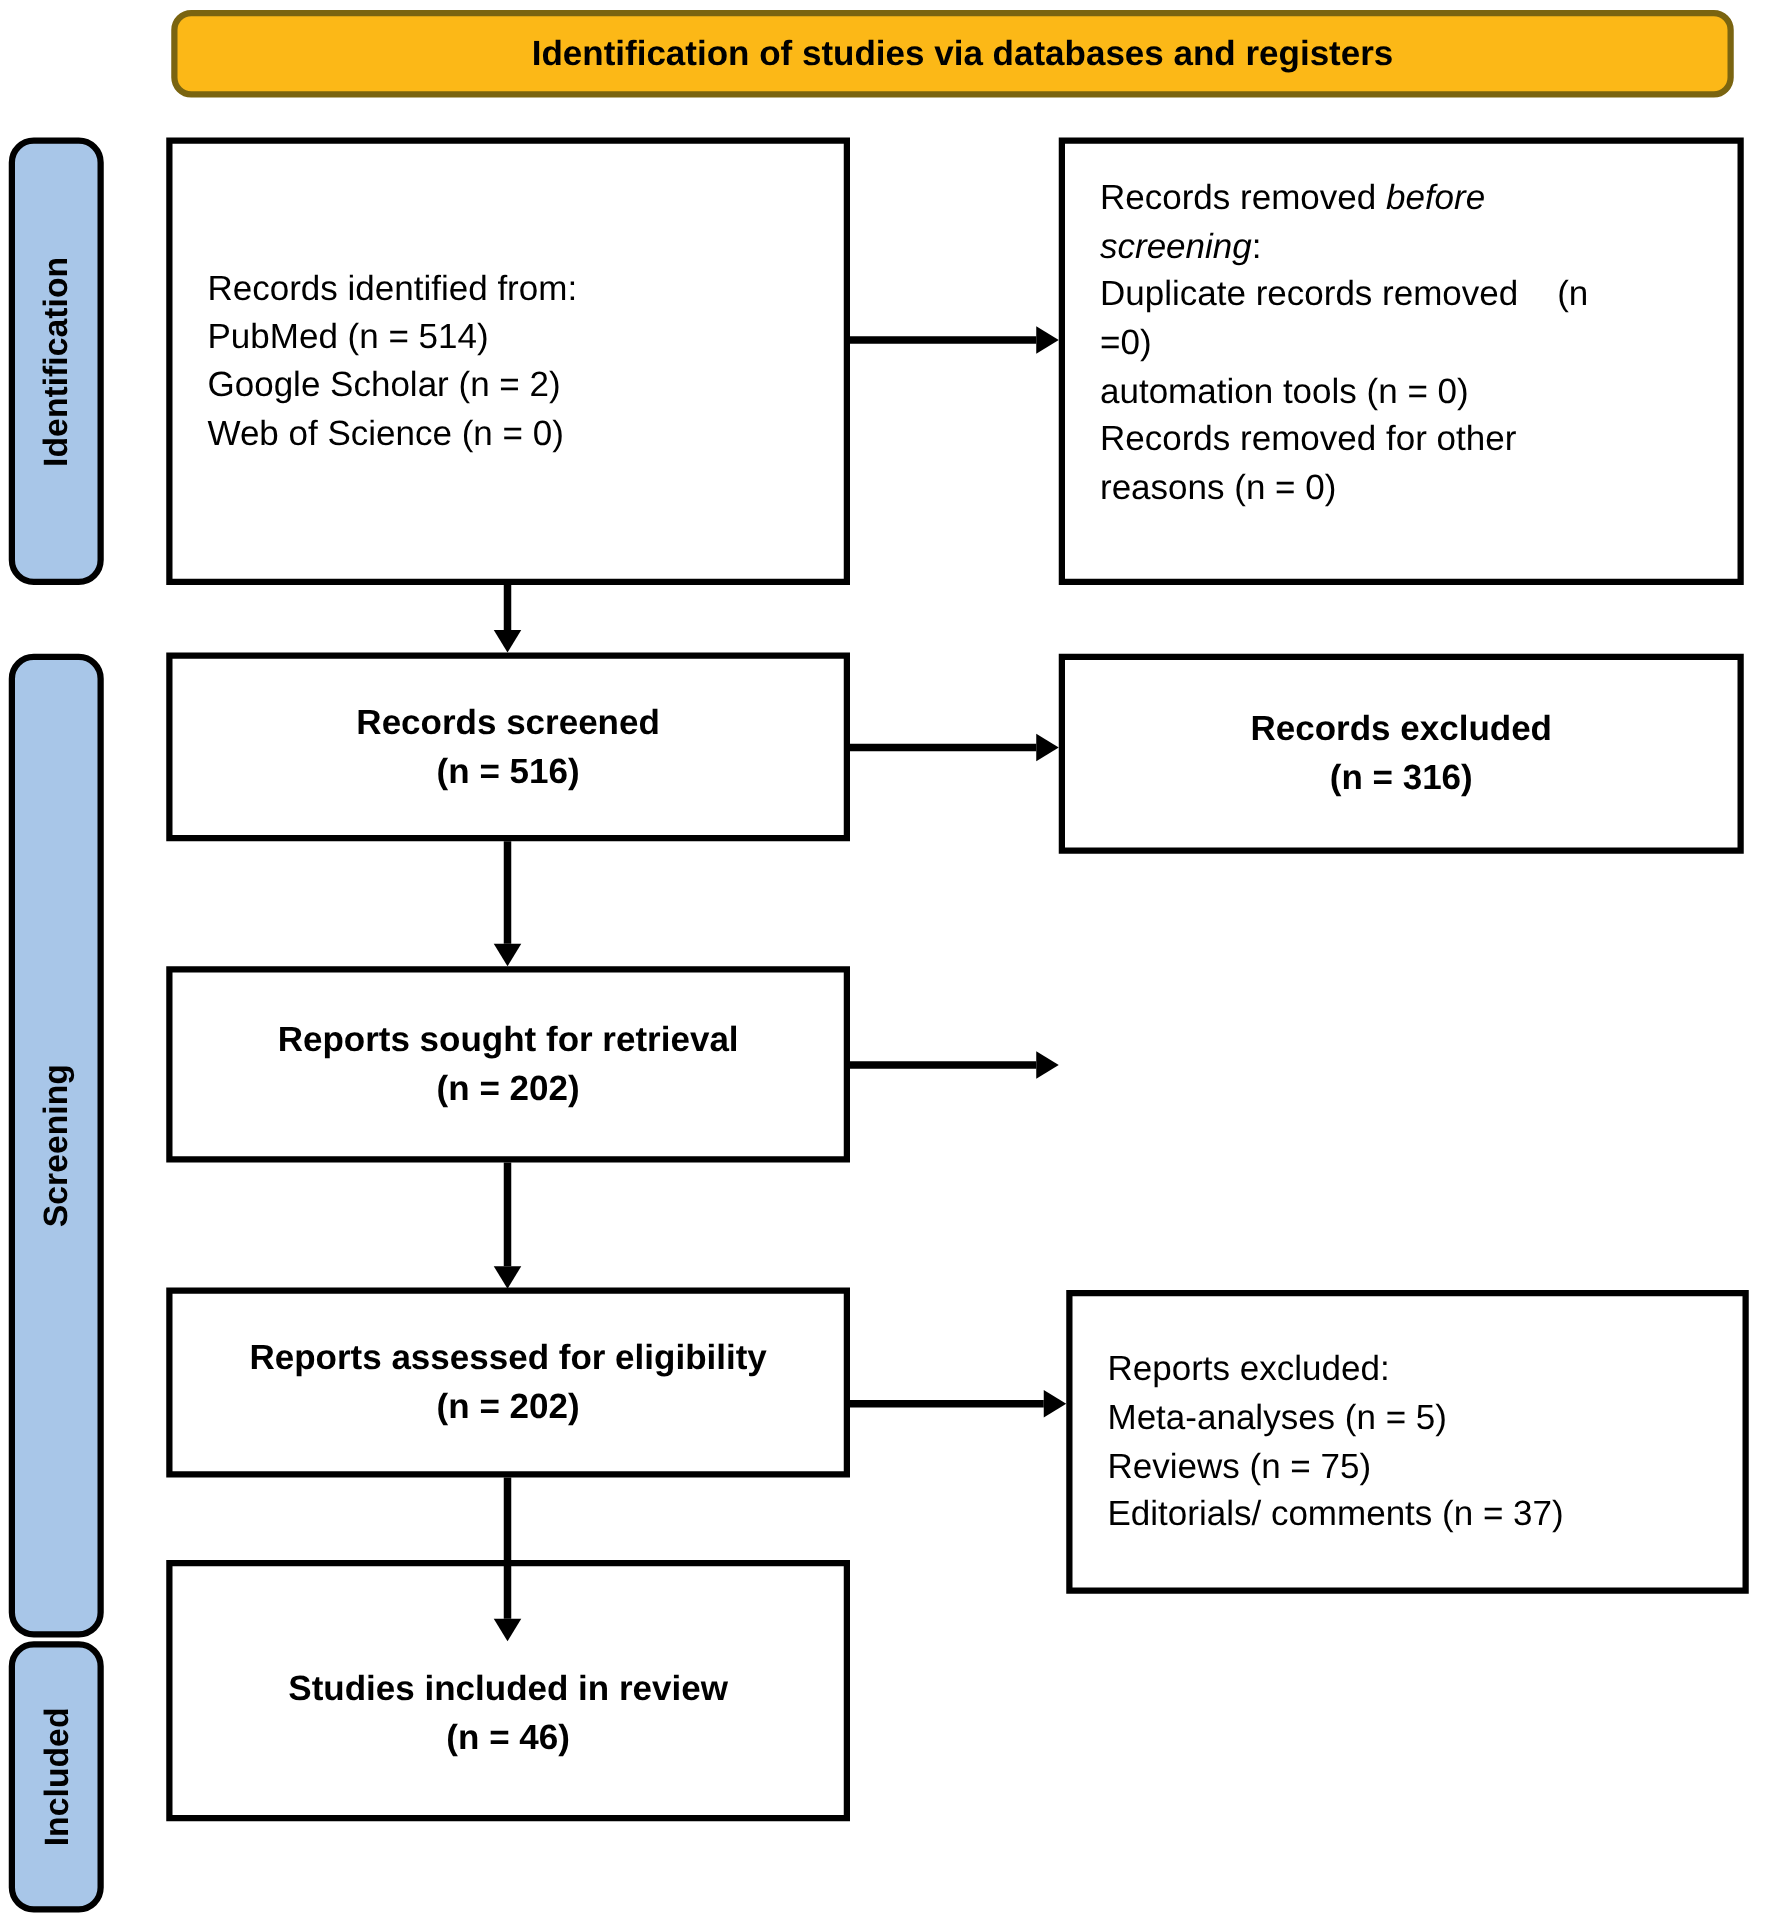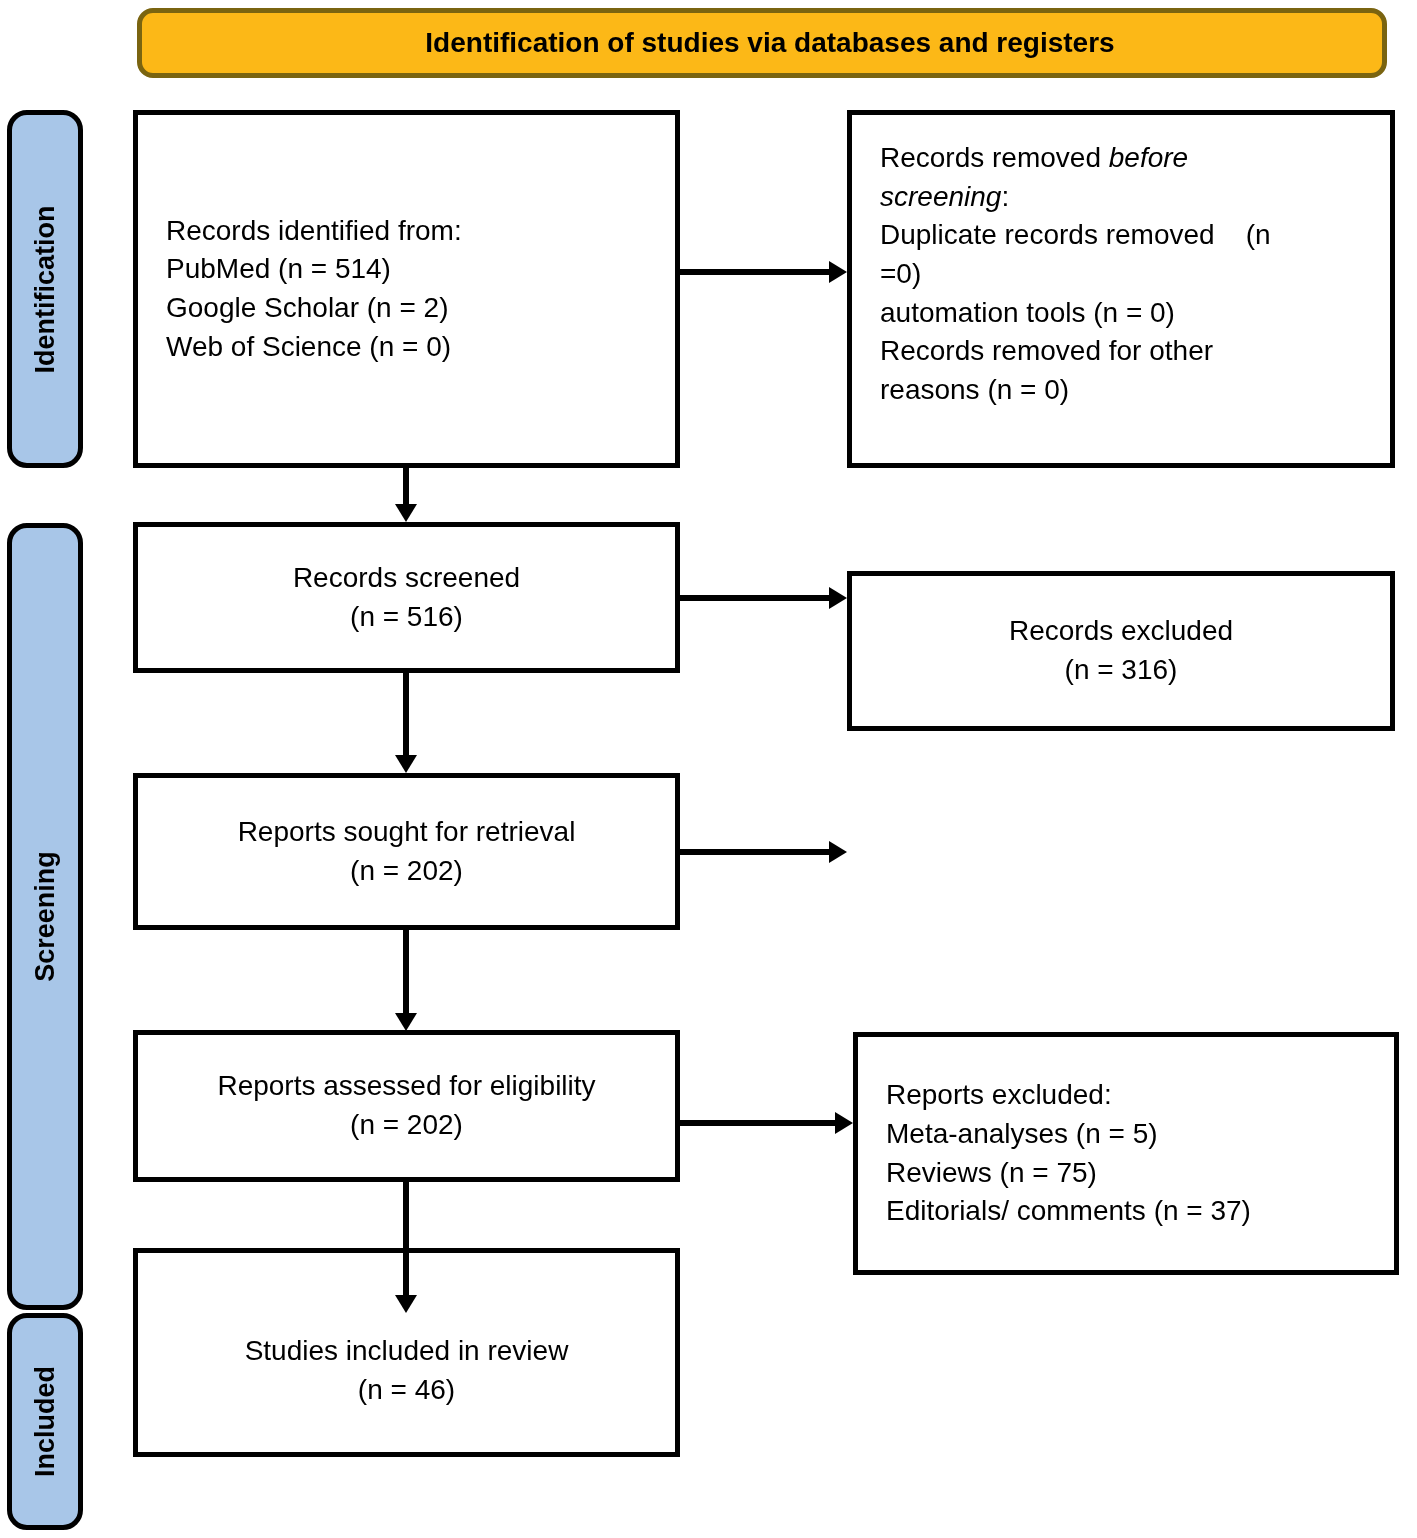--- a/index.html
+++ b/index.html
@@ -49,28 +49,28 @@
   .box {
     position: absolute;
     box-sizing: border-box;
     background: #ffffff;
     border: 5px solid #000000;
     display: flex; flex-direction: column; justify-content: center;
     font-size: 28px; line-height: 1.38;
   }
   .box .line { white-space: pre; }
   .box .line .it { font-style: italic; }
-  .box-center { align-items: center; text-align: center; }
+  .box-center { align-items: center; text-align: center; font-weight: bold; }
   .box-left   { align-items: flex-start; text-align: left; padding-left: 28px; padding-right: 14px; }
   .box-top    { justify-content: flex-start; padding-top: 24px; }
 
   .box-records-identified   { left: 133px; top: 110px;  width: 547px; height: 358px; }
   .box-records-removed      { left: 847px; top: 110px;  width: 548px; height: 358px; }
   .box-records-screened     { left: 133px; top: 522px;  width: 547px; height: 151px; }
-  .box-records-excluded     { left: 847px; top: 523px;  width: 548px; height: 160px; margin-top: 48px; }
+  .box-records-excluded     { left: 847px; top: 523px;  width: 548px; height: 160px; }
   .box-reports-sought       { left: 133px; top: 773px;  width: 547px; height: 157px; }
   .box-reports-not-retrieved{ left: 847px; top: 781px;  width: 548px; height: 149px; }
   .box-reports-assessed     { left: 133px; top: 1030px; width: 547px; height: 152px; }
   .box-reports-excluded     { left: 853px; top: 1032px; width: 546px; height: 243px; }
   .box-studies-included     { left: 133px; top: 1248px; width: 547px; height: 209px; padding-top: 36px; }
 
   
   .vshaft { position: absolute; width: 6px; background: #000; }
   .vhead  { position: absolute; width: 0; height: 0;
             border-left: 11px solid transparent; border-right: 11px solid transparent;

